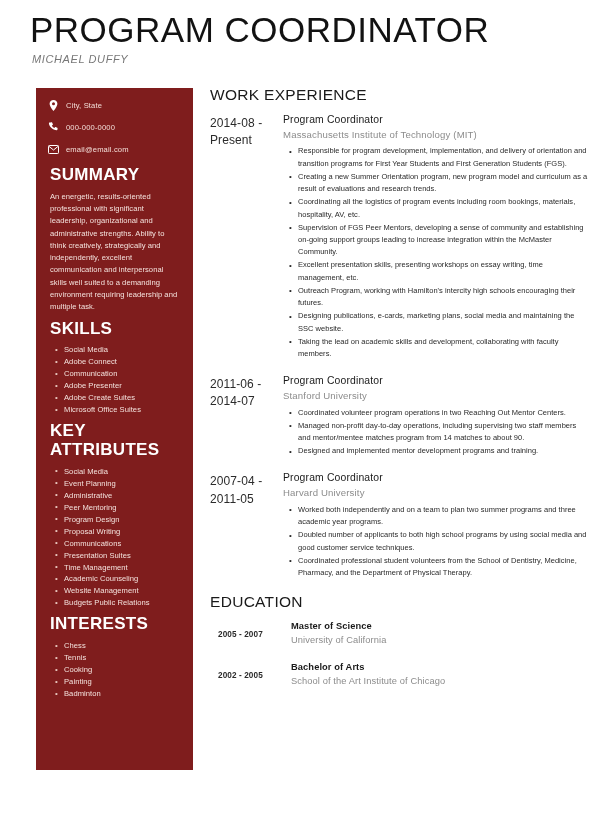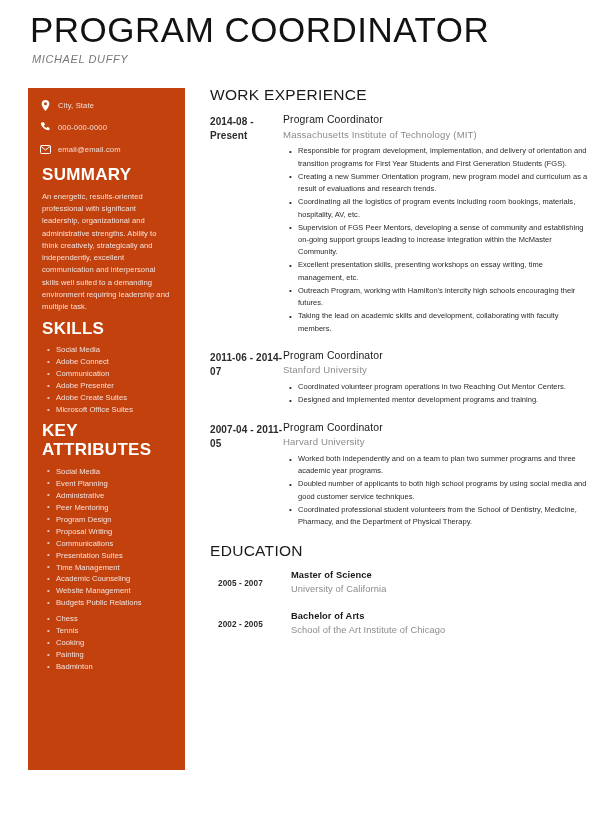--- a/index.html
+++ b/index.html
@@ -41,25 +41,25 @@
     font-size: 11px;
     font-style: italic;
     letter-spacing: 0.6px;
     color: #777777;
     margin: 4px 0 0 2px;
   }
 
   
   .sidebar {
     position: absolute;
-    left: 28px;
+    left: 36px;
     top: 88px;
     width: 157px;
     height: 682px;
-    background: #c2410c;
+    background: #7f1d1d;
     color: #ffffff;
     box-sizing: border-box;
     padding: 12px 12px 10px 12px;
   }
   .contact-list {
     margin: 0 0 6px 0;
     padding: 0;
     list-style: none;
   }
   .contact-item {
@@ -134,22 +134,22 @@
     margin: 0 0 10px 0;
     line-height: 1.1;
   }
   .entry {
     display: flex;
     align-items: flex-start;
     margin-bottom: 13px;
   }
   .entry-dates {
     flex: 0 0 73px;
-    font-size: 10px;
-    font-weight: bold;
+    font-size: 12px;
+    font-weight: normal;
     line-height: 1.42;
     color: #2b2b2b;
     padding-top: 2px;
     letter-spacing: 0.1px;
   }
   .entry-body { flex: 1 1 auto; }
   .entry-role {
     font-size: 10.4px;
     font-weight: 400;
     color: #1a1a1a;
@@ -285,20 +285,21 @@
         <li>Communications</li>
         <li>Presentation Suites</li>
         <li>Time Management</li>
         <li>Academic Counseling</li>
         <li>Website Management</li>
         <li>Budgets Public Relations</li>
       </ul>
     </section>
 
     <section class="side-section">
+      <h2 class="side-heading">INTERESTS</h2>
       <ul class="side-list">
         <li>Chess</li>
         <li>Tennis</li>
         <li>Cooking</li>
         <li>Painting</li>
         <li>Badminton</li>
       </ul>
     </section>
 
   </aside>
@@ -312,32 +313,34 @@
       <div class="entry-body">
         <div class="entry-role">Program Coordinator</div>
         <div class="entry-org">Massachusetts Institute of Technology (MIT)</div>
         <ul class="entry-bullets">
           <li>Responsible for program development, implementation, and delivery of orientation and transition programs for First Year Students and First Generation Students (FGS).</li>
           <li>Creating a new Summer Orientation program, new program model and curriculum as a result of evaluations and research trends.</li>
           <li>Coordinating all the logistics of program events including room bookings, materials, hospitality, AV, etc.</li>
           <li>Supervision of FGS Peer Mentors, developing a sense of community and establishing on-going support groups leading to increase integration within the McMaster Community.</li>
           <li>Excellent presentation skills, presenting workshops on essay writing, time management, etc.</li>
           <li>Outreach Program, working with Hamilton's intercity high schools encouraging their futures.</li>
+          <li>Designing publications, e-cards, marketing plans, social media and maintaining the SSC website.</li>
           <li>Taking the lead on academic skills and development, collaborating with faculty members.</li>
         </ul>
       </div>
     </div>
 
     <div class="entry">
       <div class="entry-dates">2011-06 - 2014-07</div>
       <div class="entry-body">
         <div class="entry-role">Program Coordinator</div>
         <div class="entry-org">Stanford University</div>
         <ul class="entry-bullets">
           <li>Coordinated volunteer program operations in two Reaching Out Mentor Centers.</li>
+          <li>Managed non-profit day-to-day operations, including supervising two staff members and mentor/mentee matches program from 14 matches to about 90.</li>
           <li>Designed and implemented mentor development programs and training.</li>
         </ul>
       </div>
     </div>
 
     <div class="entry">
       <div class="entry-dates">2007-04 - 2011-05</div>
       <div class="entry-body">
         <div class="entry-role">Program Coordinator</div>
         <div class="entry-org">Harvard University</div>

